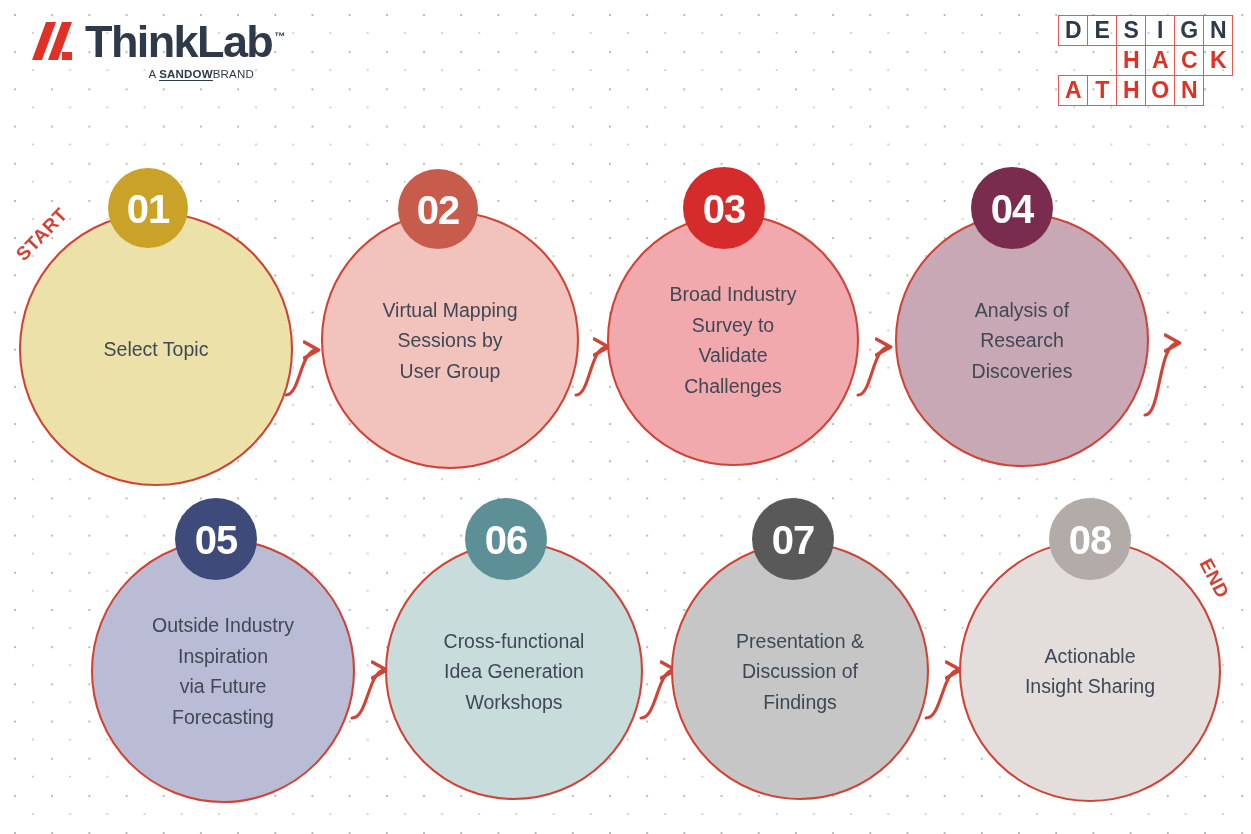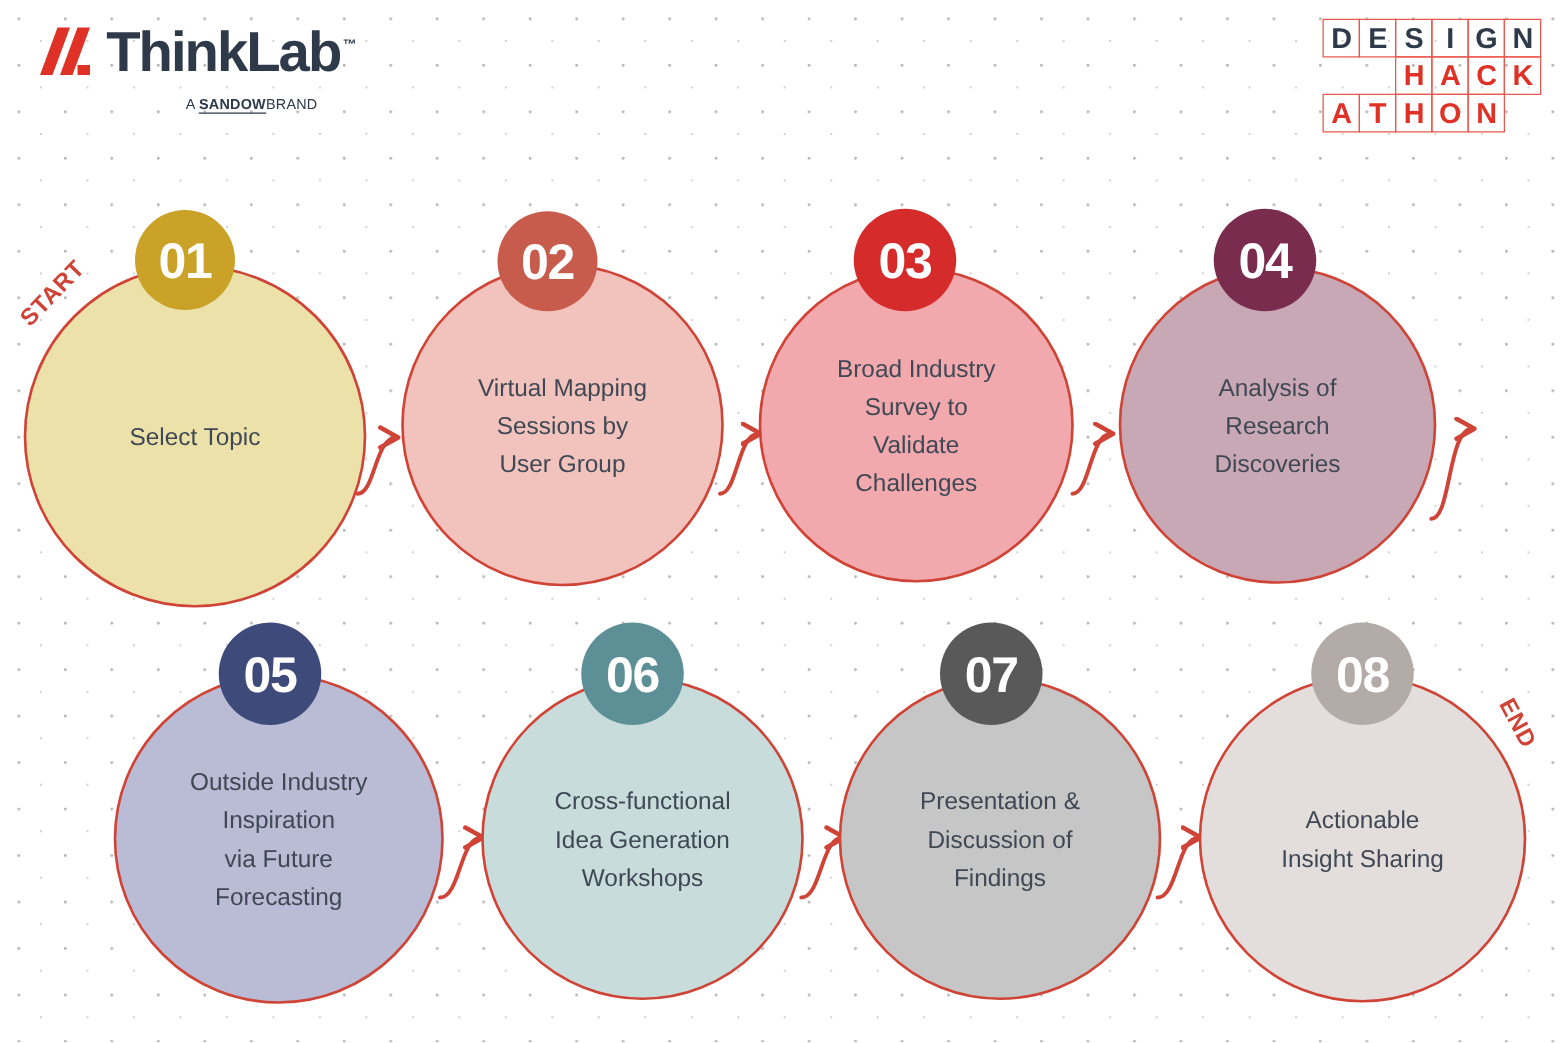--- a/index.html
+++ b/index.html
@@ -46,21 +46,21 @@
     color: #2e3a4a;
     margin-left: 2px;
     margin-bottom: 22px;
     font-weight: bold;
   }
   .tl-sub {
     text-align: right;
     font-size: 11.5px;
     color: #2e3a4a;
     letter-spacing: 0.2px;
-    margin-top: 14px;
+    margin-top: 4px;
     padding-right: 18px;
     font-weight: normal;
   }
   .tl-sub b { font-weight: bold; border-bottom: 1.6px solid #2e3a4a; }
 
   #dh-logo {
     position: absolute;
     right: 18px;
     top: 16px;
   }

